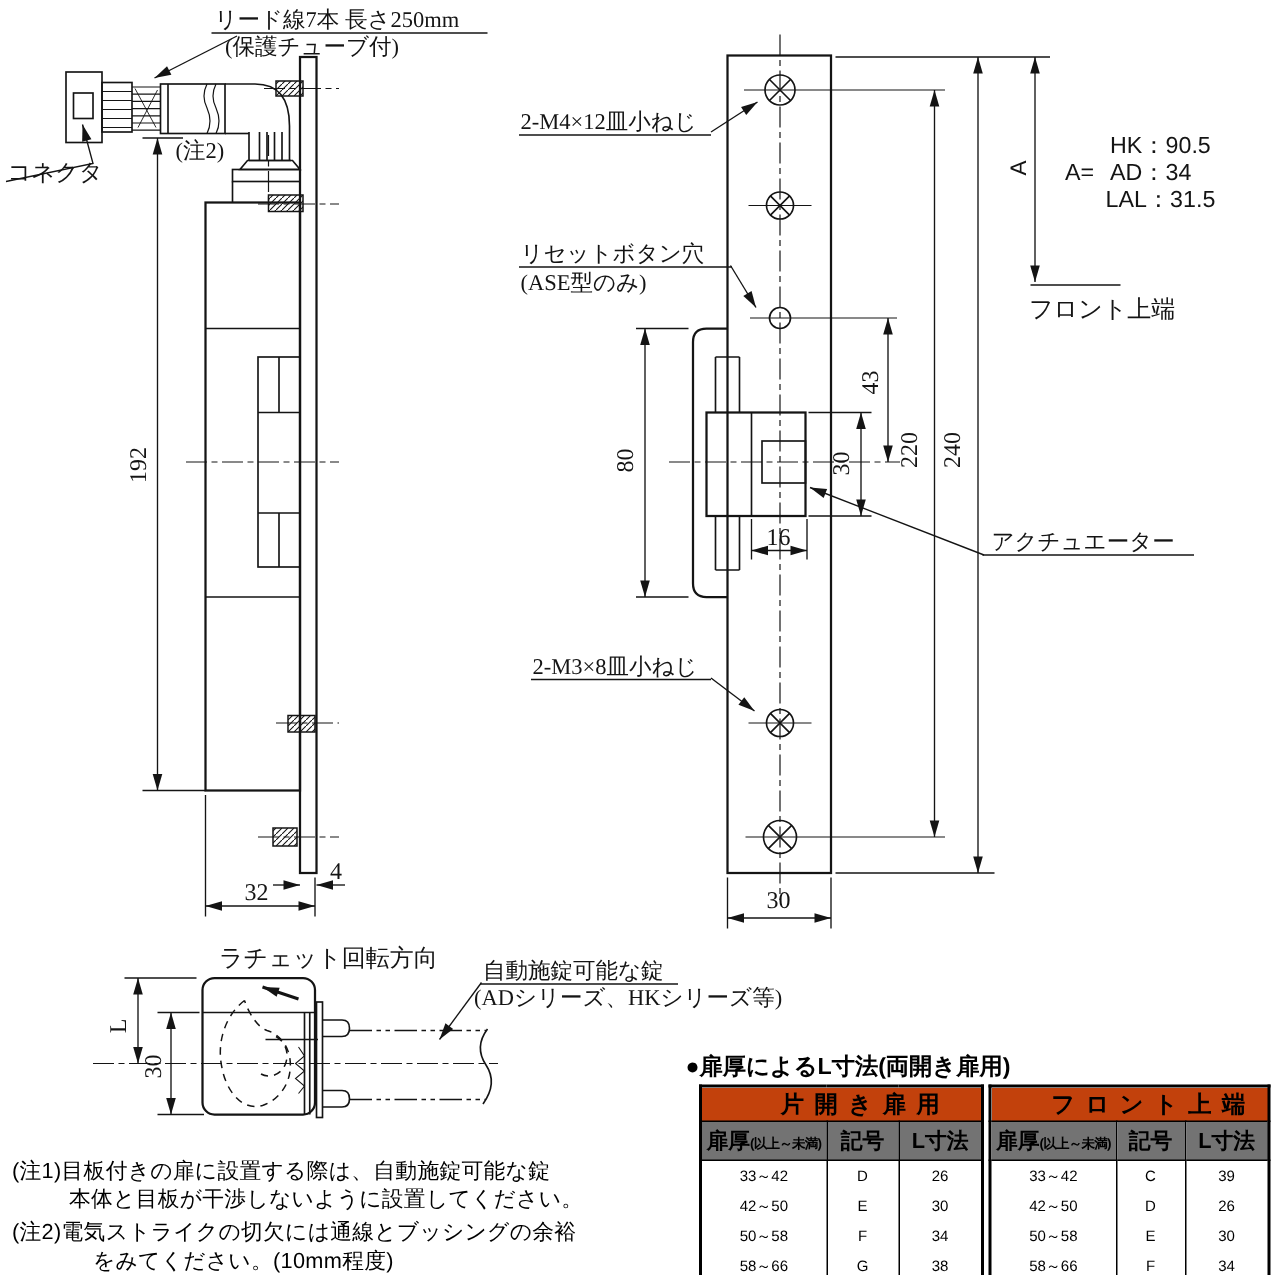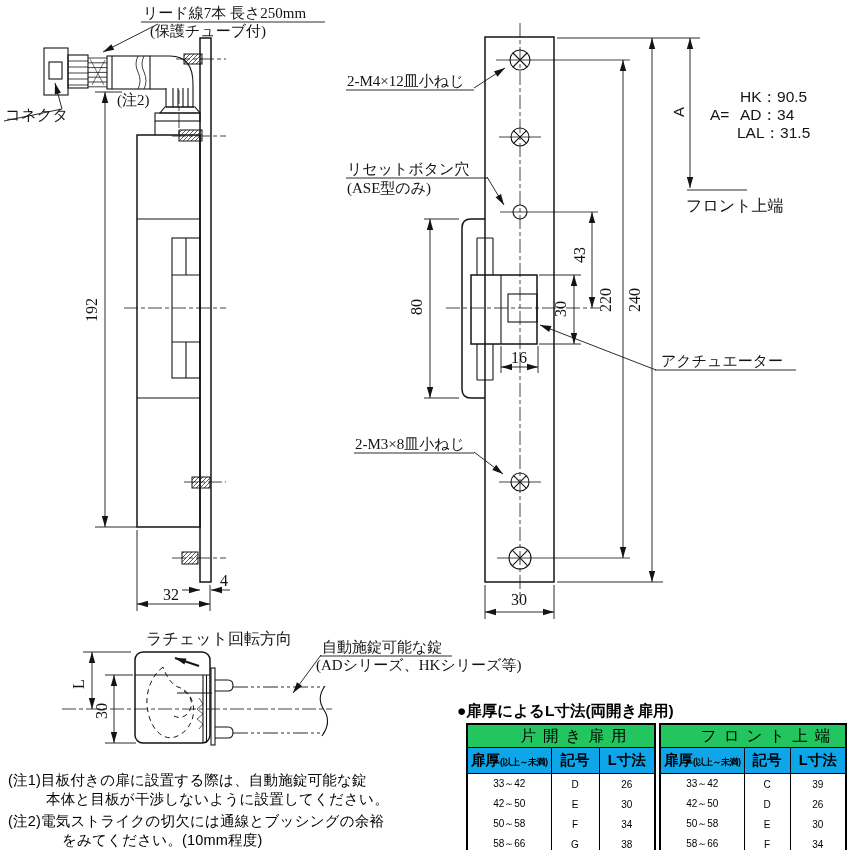--- a/index.html
+++ b/index.html
@@ -16,23 +16,23 @@
   .cl{stroke:#141414;stroke-width:0.8;fill:none;stroke-dasharray:14 3 4 3;}
   .ph{stroke:#141414;stroke-width:0.9;fill:none;stroke-dasharray:15 3 3 3 3 3;}
   .dash{stroke:#141414;stroke-width:1;fill:none;stroke-dasharray:5 4;}
   .pin{stroke:#141414;stroke-width:1;fill:url(#hatch);}
   .notes-line{position:absolute;font-size:14.5px;letter-spacing:0.2px;color:#000;}
   .tbl-title{position:absolute;font-size:15.5px;font-weight:bold;color:#000;}
   table.spec{position:absolute;border-collapse:collapse;table-layout:fixed;
              border:2px solid #000;background:#fff;}
   table.spec th,table.spec td{border:1px solid #000;text-align:center;vertical-align:middle;
              padding:0;font-size:15px;color:#000;overflow:hidden;}
-  table.spec tr.cap th{height:22px;font-size:15.5px;font-weight:normal;letter-spacing:7px;
-             background:#22c55e;border-bottom:1px solid #000;padding-left:32px;}
-  table.spec tr.hdr th{height:25px;font-size:14.5px;font-weight:bold;background:#0ea5e9;
+  table.spec tr.cap th{height:22px;font-size:15.5px;font-weight:bold;letter-spacing:7px;
+             background:#c2410c;border-bottom:1px solid #000;padding-left:32px;}
+  table.spec tr.hdr th{height:25px;font-size:14.5px;font-weight:bold;background:#737373;
              border-bottom:1.5px solid #000;}
   table.spec td{height:20px;border-top:none;border-bottom:none;font-size:10px;}
   .sub{font-size:9px;letter-spacing:-0.5px;}
 </style>
 </head>
 <body>
 <div id="canvas">
 
 <svg width="850" height="850" viewBox="0 0 850 850">
   <defs>

